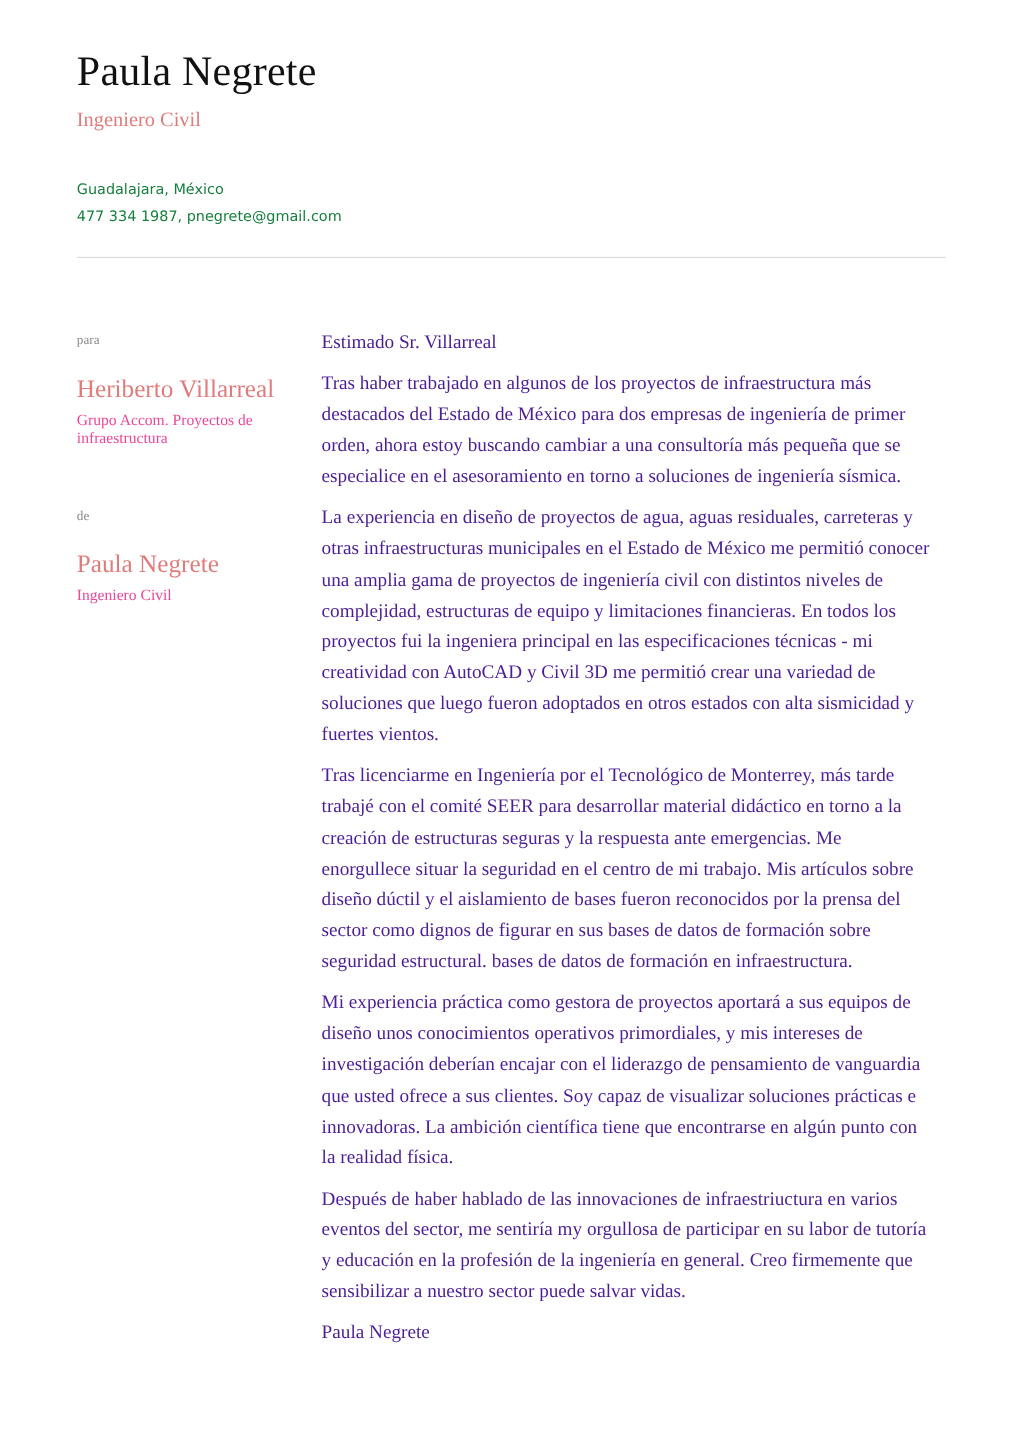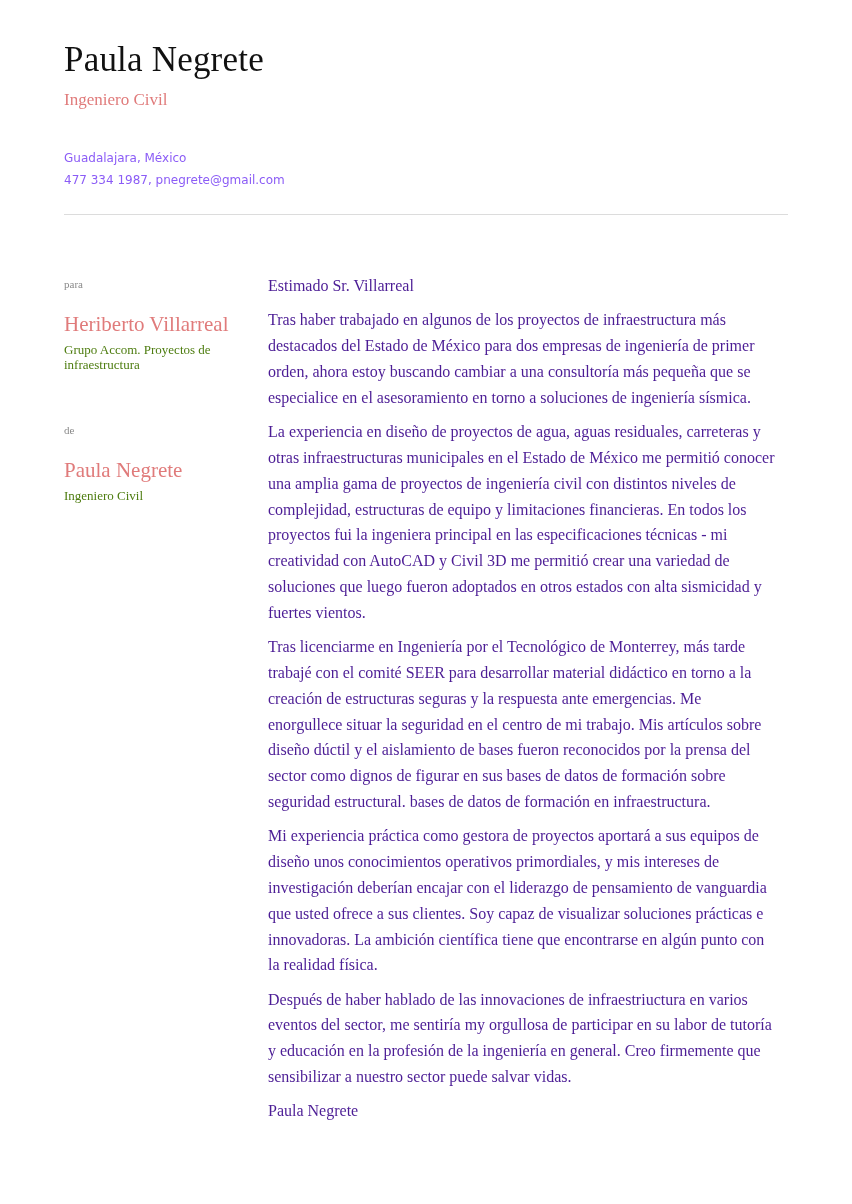--- a/index.html
+++ b/index.html
@@ -38,21 +38,21 @@
       font-family: "Liberation Serif", "DejaVu Serif", serif;
       font-size: 17px;
       color: #e07b7b;
       white-space: nowrap;
     }
     .contact {
       position: absolute;
       left: 0;
       font-family: "DejaVu Sans", "Liberation Sans", sans-serif;
       font-size: 12px;
-      color: #8b5cf6;
+      color: #15803d;
       white-space: nowrap;
     }
     .contact.loc { top: 151px; }
     .contact.phone { top: 173px; }
     .divider {
       position: absolute;
       left: 0;
       top: 214px;
       width: 724px;
       height: 1px;
@@ -80,21 +80,21 @@
       color: #e07b7b;
       white-space: nowrap;
     }
     .side-sub {
       position: absolute;
       left: 0;
       width: 180px;
       font-family: "Liberation Serif", "DejaVu Serif", serif;
       font-size: 13px;
       line-height: 15px;
-      color: #4d7c0f;
+      color: #ec4899;
     }
     .letter {
       position: absolute;
       left: 204px;
       top: 273px;
       width: 508px;
       font-family: "Liberation Serif", "DejaVu Serif", serif;
       font-size: 16px;
       line-height: 25.8px;
       color: #4c1d95;

